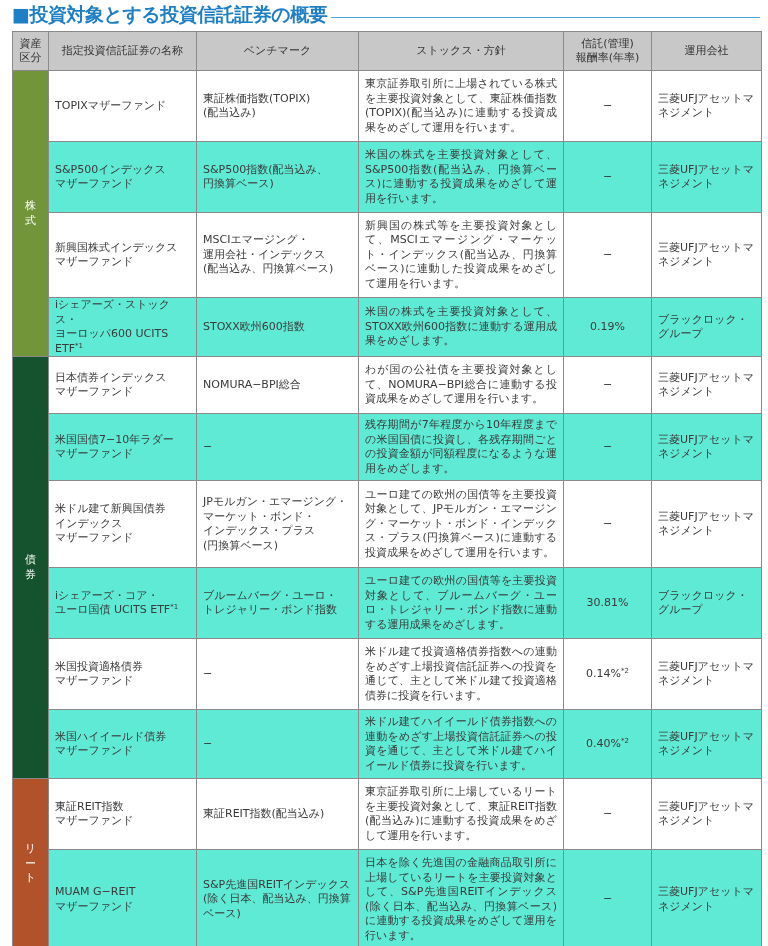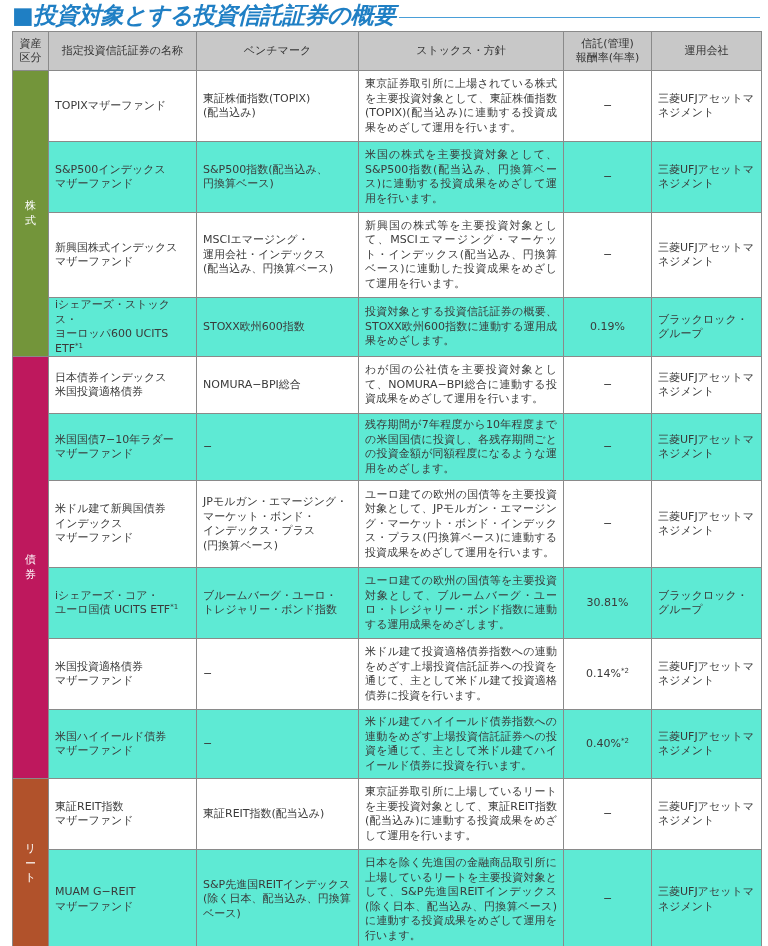--- a/index.html
+++ b/index.html
@@ -1,27 +1,27 @@
 <!DOCTYPE html>
 <html><head>
 <meta charset="utf-8">
 <style>
   html, body { margin: 0; padding: 0; background: #ffffff; }
   body { width: 768px; height: 946px; overflow: hidden; position: relative;
          font-family: "DejaVu Sans", "Liberation Sans", sans-serif; color: #3a3a3a; }
   .title-wrap { position: absolute; left: 12px; top: 2px; width: 748px; height: 26px; display: flex; align-items: center; }
-  .title { font-size: 23px; font-weight: bold; color: #1f7fc4; white-space: nowrap; letter-spacing: -0.5px; font-style: italic; }
+  .title { font-size: 19px; font-weight: bold; color: #1f7fc4; white-space: nowrap; letter-spacing: -0.5px; }
   .title-rule { flex: 1; height: 1px; background: #4a9fd8; margin-left: 4px; margin-top: 4px; }
   table { position: absolute; left: 12px; top: 31px; border-collapse: collapse; table-layout: fixed; width: 749px; }
   th, td { border: 1px solid #8a8a8a; font-size: 11px; line-height: 14.5px; vertical-align: middle; padding: 0; }
   th { background: #c8c8c8; font-weight: normal; color: #333; text-align: center; height: 38px; }
   td { padding: 0 6px; }
   td.cat { color: #ffffff; text-align: center; padding: 10px; font-size: 11px; }
   td.cat.kabu { background: #73953a; }
-  td.cat.sai { background: #be185d; }
+  td.cat.sai { background: #14532d; }
   td.cat.reit { background: #b1522b; }
   tr.alt td:not(.cat) { background: #5eead4; }
   td.fee { text-align: center; }
   td.bm, td.name, td.co { white-space: pre-line; }
   td.pol { white-space: normal; text-align: justify; padding: 1px 6px; }
   sup { font-size: 7px; vertical-align: 4px; line-height: 0; }
 </style>
 </head>
 <body>
 
@@ -80,30 +80,30 @@
 (配当込み、円換算ベース)</td>
       <td class="pol">新興国の株式等を主要投資対象として、MSCIエマージング・マーケット・インデックス(配当込み、円換算ベース)に連動した投資成果をめざして運用を行います。</td>
       <td class="fee"><span>−</span></td>
       <td class="co">三菱UFJアセットマ
 ネジメント</td>
     </tr>
     <tr class="alt" style="height:57px">
       <td class="name"><span>iシェアーズ・ストックス・
 ヨーロッパ600 UCITS ETF</span><sup>*1</sup></td>
       <td class="bm">STOXX欧州600指数</td>
-      <td class="pol">投資対象とする投資信託証券の概要、STOXX欧州600指数に連動する運用成果をめざします。</td>
+      <td class="pol">米国の株式を主要投資対象として、STOXX欧州600指数に連動する運用成果をめざします。</td>
       <td class="fee"><span>0.19%</span></td>
       <td class="co">ブラックロック・
 グループ</td>
     </tr>
 
     <tr style="height:57px">
       <td class="cat sai" rowspan="6">債券</td>
       <td class="name">日本債券インデックス
-米国投資適格債券</td>
+マザーファンド</td>
       <td class="bm">NOMURA−BPI総合</td>
       <td class="pol">わが国の公社債を主要投資対象として、NOMURA−BPI総合に連動する投資成果をめざして運用を行います。</td>
       <td class="fee"><span>−</span></td>
       <td class="co">三菱UFJアセットマ
 ネジメント</td>
     </tr>
     <tr class="alt" style="height:67px">
       <td class="name">米国国債7−10年ラダー
 マザーファンド</td>
       <td class="bm">−</td>

